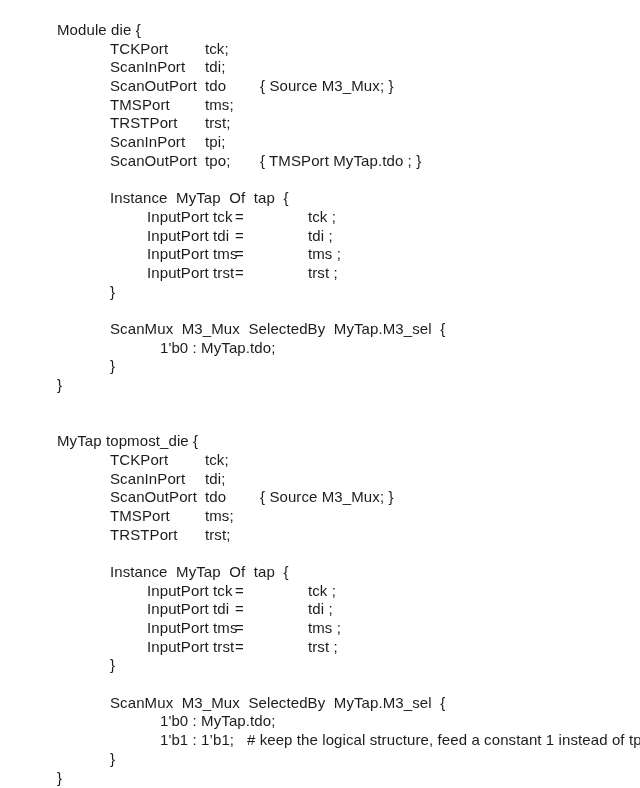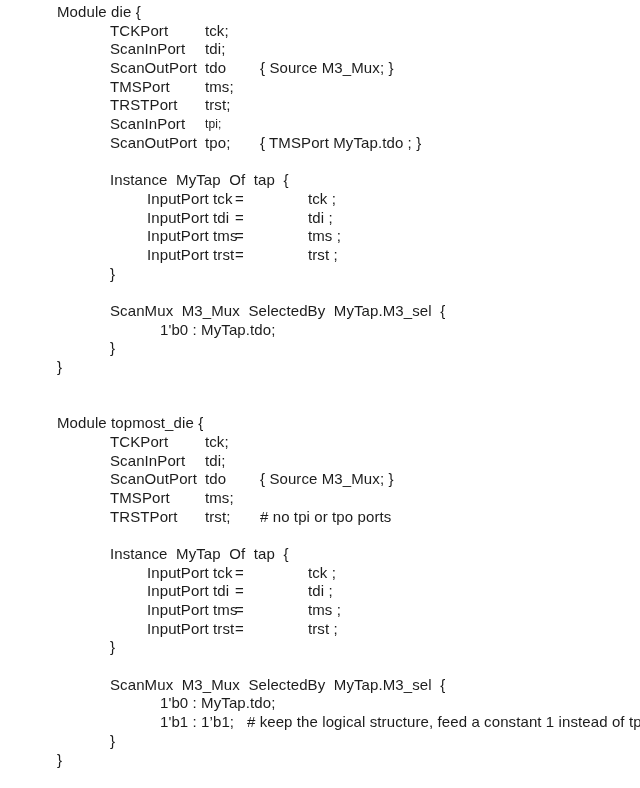--- a/index.html
+++ b/index.html
@@ -25,21 +25,21 @@
     position: absolute;
     top: 0;
     white-space: pre;
     font-weight: 400;
     letter-spacing: 0.1px;
   }
 </style>
 </head>
 <body style="background: rgb(255, 255, 255);">
 
-<div class="code-listing" style="padding-top: 3px; color: rgb(28, 28, 28);">
+<div class="code-listing" style="padding-top: 21px; color: rgb(28, 28, 28);">
     <div class="code-line" style="height: 18.7px;">
       <span class="code-seg" style="left: 57px; font-size: 15px; line-height: 18.7px;">Module die {</span>
     </div>
     <div class="code-line" style="height: 18.7px;">
       <span class="code-seg" style="left: 110px; font-size: 15px; line-height: 18.7px;">TCKPort</span>
       <span class="code-seg" style="left: 205px; font-size: 15px; line-height: 18.7px;">tck;</span>
     </div>
     <div class="code-line" style="height: 18.7px;">
       <span class="code-seg" style="left: 110px; font-size: 15px; line-height: 18.7px;">ScanInPort</span>
       <span class="code-seg" style="left: 205px; font-size: 15px; line-height: 18.7px;">tdi;</span>
@@ -52,21 +52,21 @@
     <div class="code-line" style="height: 18.7px;">
       <span class="code-seg" style="left: 110px; font-size: 15px; line-height: 18.7px;">TMSPort</span>
       <span class="code-seg" style="left: 205px; font-size: 15px; line-height: 18.7px;">tms;</span>
     </div>
     <div class="code-line" style="height: 18.7px;">
       <span class="code-seg" style="left: 110px; font-size: 15px; line-height: 18.7px;">TRSTPort</span>
       <span class="code-seg" style="left: 205px; font-size: 15px; line-height: 18.7px;">trst;</span>
     </div>
     <div class="code-line" style="height: 18.7px;">
       <span class="code-seg" style="left: 110px; font-size: 15px; line-height: 18.7px;">ScanInPort</span>
-      <span class="code-seg" style="left: 205px; font-size: 12px; line-height: 18.7px;">tpi;</span>
+      <span class="code-seg" style="left: 205px; font-size: 15px; line-height: 18.7px;">tpi;</span>
     </div>
     <div class="code-line" style="height: 18.7px;">
       <span class="code-seg" style="left: 110px; font-size: 15px; line-height: 18.7px;">ScanOutPort</span>
       <span class="code-seg" style="left: 205px; font-size: 15px; line-height: 18.7px;">tpo;</span>
       <span class="code-seg" style="left: 260px; font-size: 15px; line-height: 18.7px;">{ TMSPort MyTap.tdo ; }</span>
     </div>
     <div class="code-line" style="height: 18.7px;"></div>
     <div class="code-line" style="height: 18.7px;">
       <span class="code-seg" style="left: 110px; font-size: 15px; line-height: 18.7px;">Instance  MyTap  Of  tap  {</span>
     </div>
@@ -102,21 +102,21 @@
     </div>
     <div class="code-line" style="height: 18.7px;">
       <span class="code-seg" style="left: 110px; font-size: 15px; line-height: 18.7px;">}</span>
     </div>
     <div class="code-line" style="height: 18.7px;">
       <span class="code-seg" style="left: 57px; font-size: 15px; line-height: 18.7px;">}</span>
     </div>
     <div class="code-line" style="height: 18.7px;"></div>
     <div class="code-line" style="height: 18.7px;"></div>
     <div class="code-line" style="height: 18.7px;">
-      <span class="code-seg" style="left: 57px; font-size: 15px; line-height: 18.7px;">Module topmost_die {</span>
+      <span class="code-seg" style="left: 57px; font-size: 15px; line-height: 18.7px;">MyTap topmost_die {</span>
     </div>
     <div class="code-line" style="height: 18.7px;">
       <span class="code-seg" style="left: 110px; font-size: 15px; line-height: 18.7px;">TCKPort</span>
       <span class="code-seg" style="left: 205px; font-size: 15px; line-height: 18.7px;">tck;</span>
     </div>
     <div class="code-line" style="height: 18.7px;">
       <span class="code-seg" style="left: 110px; font-size: 15px; line-height: 18.7px;">ScanInPort</span>
       <span class="code-seg" style="left: 205px; font-size: 15px; line-height: 18.7px;">tdi;</span>
     </div>
     <div class="code-line" style="height: 18.7px;">
@@ -124,21 +124,20 @@
       <span class="code-seg" style="left: 205px; font-size: 15px; line-height: 18.7px;">tdo</span>
       <span class="code-seg" style="left: 260px; font-size: 15px; line-height: 18.7px;">{ Source M3_Mux; }</span>
     </div>
     <div class="code-line" style="height: 18.7px;">
       <span class="code-seg" style="left: 110px; font-size: 15px; line-height: 18.7px;">TMSPort</span>
       <span class="code-seg" style="left: 205px; font-size: 15px; line-height: 18.7px;">tms;</span>
     </div>
     <div class="code-line" style="height: 18.7px;">
       <span class="code-seg" style="left: 110px; font-size: 15px; line-height: 18.7px;">TRSTPort</span>
       <span class="code-seg" style="left: 205px; font-size: 15px; line-height: 18.7px;">trst;</span>
-      <span class="code-seg" style="left: 260px; font-size: 15px; line-height: 18.7px;"># no tpi or tpo ports</span>
     </div>
     <div class="code-line" style="height: 18.7px;"></div>
     <div class="code-line" style="height: 18.7px;">
       <span class="code-seg" style="left: 110px; font-size: 15px; line-height: 18.7px;">Instance  MyTap  Of  tap  {</span>
     </div>
     <div class="code-line" style="height: 18.7px;">
       <span class="code-seg" style="left: 147px; font-size: 15px; line-height: 18.7px;">InputPort tck</span>
       <span class="code-seg" style="left: 235px; font-size: 15px; line-height: 18.7px;">=</span>
       <span class="code-seg" style="left: 308px; font-size: 15px; line-height: 18.7px;">tck ;</span>
     </div>

